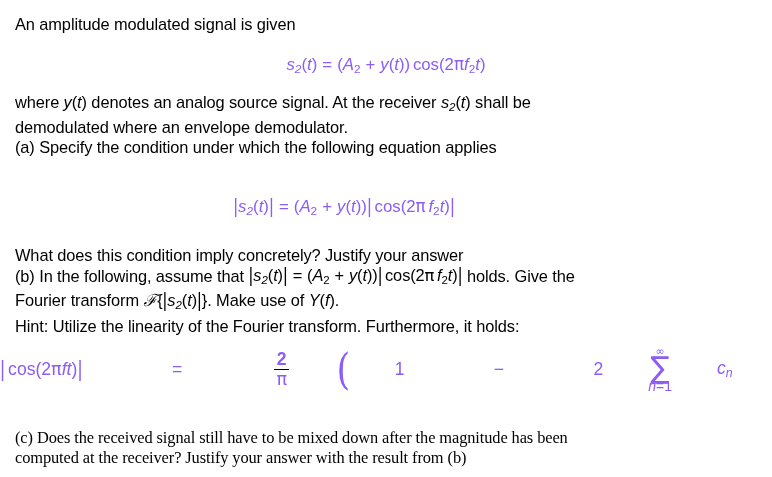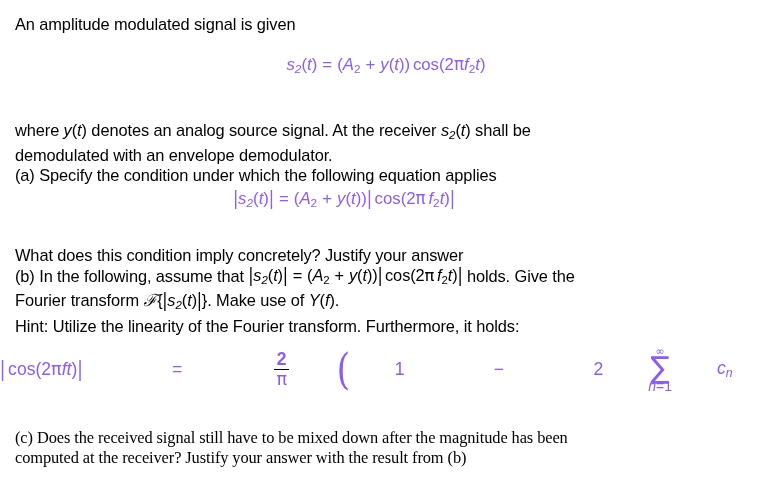--- a/index.html
+++ b/index.html
@@ -57,22 +57,22 @@
   .scriptF {
     font-family: "DejaVu Serif", serif;
     font-style: italic;
     font-size: 1.02em;
   }
   .brace { font-style: normal; }
 
   
   #line-intro   { position: absolute; left: 15px;  top: 14px;  }
   #eq-1         { position: absolute; left: 0;     top: 54px;  width: 772px; }
-  #block-where  { position: absolute; left: 15px;  top: 120px; }
-  #eq-2         { position: absolute; left: 0;     top: 188px; width: 688px; }
+  #block-where  { position: absolute; left: 15px;  top: 92px; }
+  #eq-2         { position: absolute; left: 0;     top: 196px; width: 688px; }
   #block-b      { position: absolute; left: 15px;  top: 238px; margin-top: 7px; }
   #eq-3         { position: absolute; left: 0;     top: 346px; width: 772px; }
   #block-c      { position: absolute; left: 15px;  top: 428px; font-family: Liberation Serif, serif; }
 
   
   .bigeq {
     display: inline-flex;
     align-items: center;
     font-size: 17.6px;
     line-height: 1;
@@ -139,21 +139,21 @@
   <div class="para" id="line-intro">An amplitude modulated signal is given</div>
 
   <div class="eq" id="eq-1">
     <span class="mi">s</span><sub>2</sub><span class="op">(</span><span class="mi">t</span><span class="op">)</span><span class="spw"></span><span class="op">=</span><span class="spw"></span><span class="op">(</span><span class="mi">A</span><sub class="up">2</sub><span class="spw"></span><span class="op">+</span><span class="spw"></span><span class="mi">y</span><span class="op">(</span><span class="mi">t</span><span class="op">))</span><span class="sp"></span><span class="op">cos(2</span><span class="pi">π</span><span class="mi">f</span><sub class="up">2</sub><span class="mi">t</span><span class="op">)</span>
   </div>
 
   <div class="para" id="block-where">
     <div>
       <span>where </span><span class="mi">y</span><span class="op">(</span><span class="mi">t</span><span class="op">)</span><span> denotes an analog source signal. At the receiver </span><span class="mi">s</span><sub>2</sub><span class="op">(</span><span class="mi">t</span><span class="op">)</span><span> shall be</span>
     </div>
-    <div>demodulated with an envelope demodulator.</div>
+    <div>demodulated where an envelope demodulator.</div>
     <div>(a) Specify the condition under which the following equation applies</div>
   </div>
 
   <div class="eq" id="eq-2">
     <span class="bar">|</span><span class="mi">s</span><sub>2</sub><span class="op">(</span><span class="mi">t</span><span class="op">)</span><span class="bar">|</span><span class="spw"></span><span class="op">=</span><span class="spw"></span><span class="op">(</span><span class="mi">A</span><sub class="up">2</sub><span class="spw"></span><span class="op">+</span><span class="spw"></span><span class="mi">y</span><span class="op">(</span><span class="mi">t</span><span class="op">))</span><span class="bar">|</span><span class="sp"></span><span class="op">cos(2</span><span class="pi">π</span><span class="sp"></span><span class="mi">f</span><sub class="up">2</sub><span class="mi">t</span><span class="op">)</span><span class="bar">|</span>
   </div>
 
   <div class="para" id="block-b">
     <div>What does this condition imply concretely? Justify your answer</div>
     <div>

